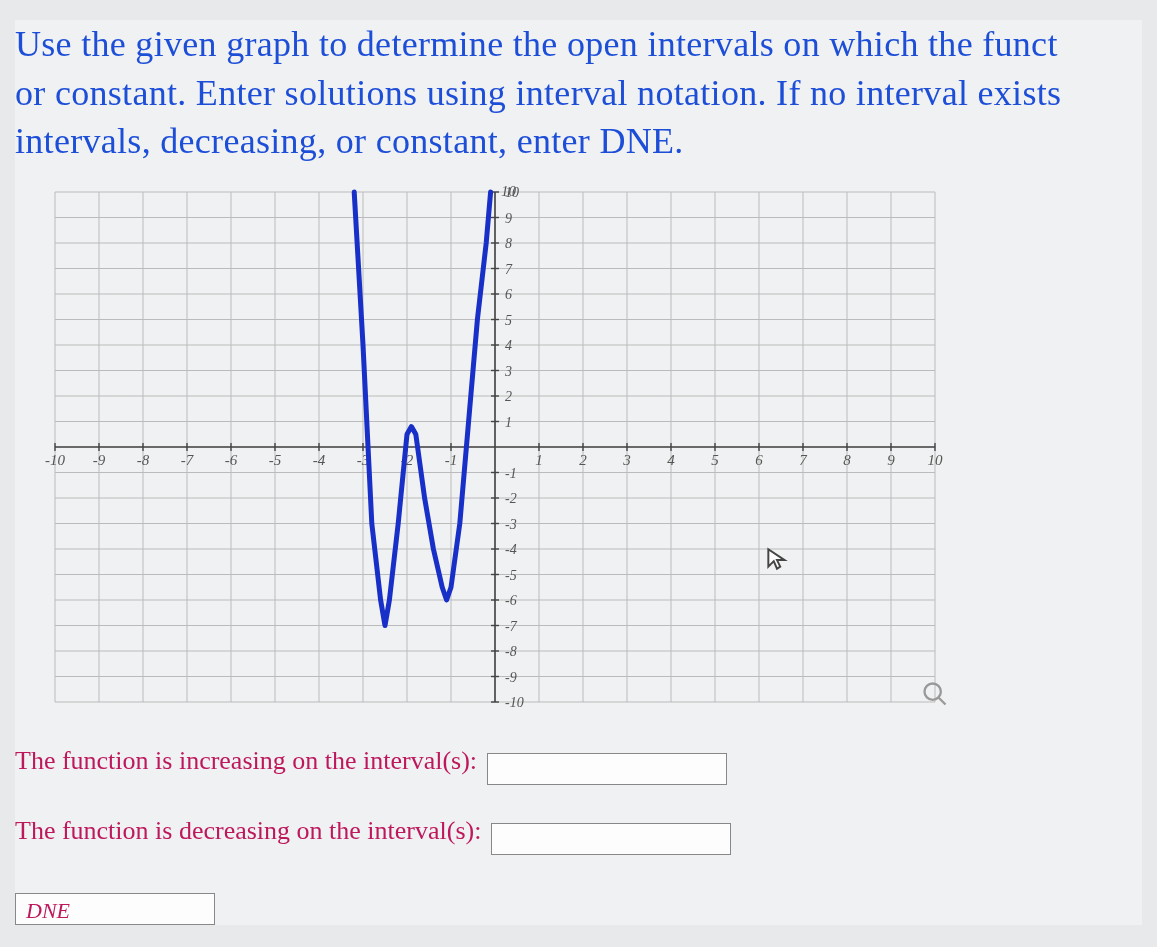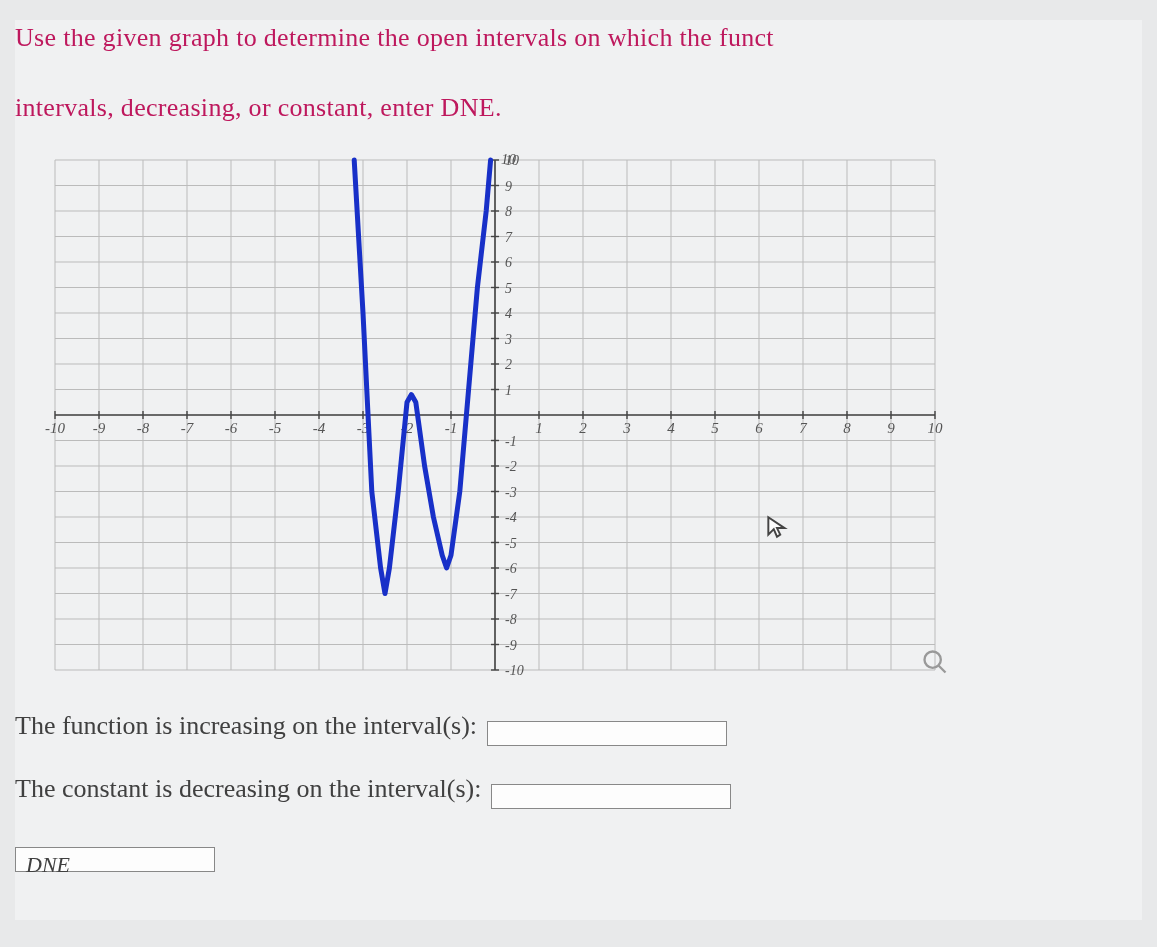--- a/index.html
+++ b/index.html
@@ -7,48 +7,48 @@
     padding: 20px 15px;
     font-family: Georgia, 'Times New Roman', serif;
     background: #e8e9ea;
     color: #333;
   }
   .page {
     background: #f0f1f2;
     min-height: 900px;
   }
   .question-text {
-    font-size: 26px;
+    font-size: 36px;
     line-height: 1.35;
-    color: #be185d;
-    margin-bottom: 25px;
+    color: #1d4ed8;
+    margin-bottom: 16px;
     letter-spacing: 0.3px;
   }
   .graph-area {
     position: relative;
     width: 920px;
     height: 530px;
     margin: 10px 0 25px 20px;
   }
   .graph-area svg {
     display: block;
   }
   .answer-line {
     font-size: 26px;
-    color: #404040;
+    color: #be185d;
     margin: 22px 0;
     display: flex;
     align-items: center;
     flex-wrap: wrap;
     gap: 10px;
   }
   .answer-input {
     display: inline-block;
     min-width: 240px;
-    height: 25px;
+    height: 32px;
     border: 1.5px solid #888;
     background: #fdfdfd;
     box-sizing: border-box;
     padding: 4px 10px;
     font-size: 22px;
     font-style: italic;
     font-family: Georgia, serif;
     vertical-align: middle;
     margin-top: 16px;
   }
@@ -68,21 +68,21 @@
     color: #555;
   }
 </style>
 </head>
 <body>
 
 <div class="page">
 
   <div class="question-text">
     <span>Use the given graph to determine the open intervals on which the funct</span><br>
-    <br>
+    <span>or constant. Enter solutions using interval notation. If no interval exists</span><br>
     <span>intervals, decreasing, or constant, enter DNE.</span>
   </div>
 
   <div class="graph-area">
     <svg id="chart-svg" width="920" height="530" viewBox="0 0 920 530">
         <line x1="20" y1="520" x2="20" y2="10" stroke="#bbb" stroke-width="1"></line>
         <line x1="64" y1="520" x2="64" y2="10" stroke="#bbb" stroke-width="1"></line>
         <line x1="108" y1="520" x2="108" y2="10" stroke="#bbb" stroke-width="1"></line>
         <line x1="152" y1="520" x2="152" y2="10" stroke="#bbb" stroke-width="1"></line>
         <line x1="196" y1="520" x2="196" y2="10" stroke="#bbb" stroke-width="1"></line>
@@ -220,21 +220,21 @@
       </svg>
     </span>
   </div>
 
   <div class="answer-line">
     <span>The function is increasing on the interval(s):</span>
     <span class="answer-input"></span>
   </div>
 
   <div class="answer-line">
-    <span>The constant is decreasing on the interval(s):</span>
+    <span>The function is decreasing on the interval(s):</span>
     <span class="answer-input"></span>
   </div>
 
   <div class="answer-line">
     <span class="answer-input small">DNE</span>
   </div>
 
 </div>
 
 </body></html>

